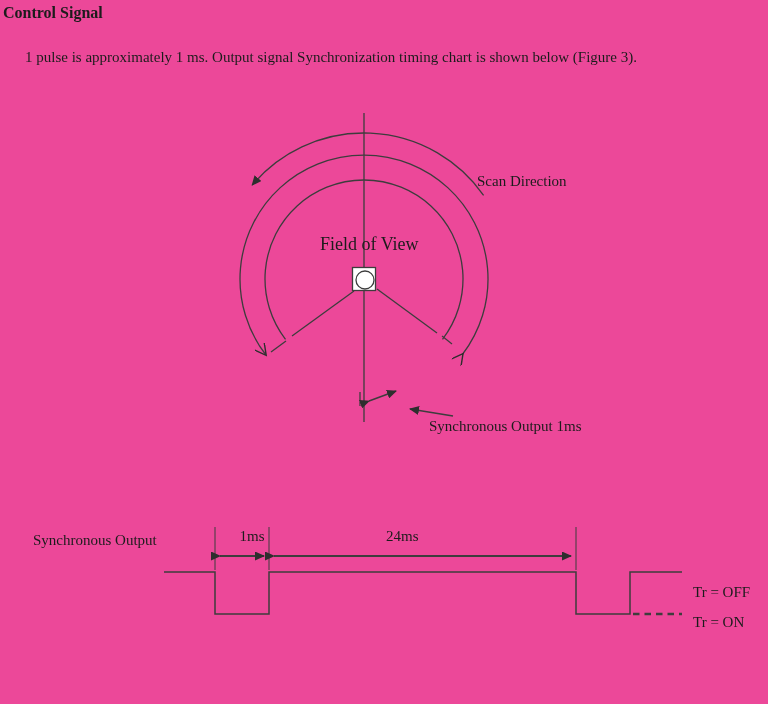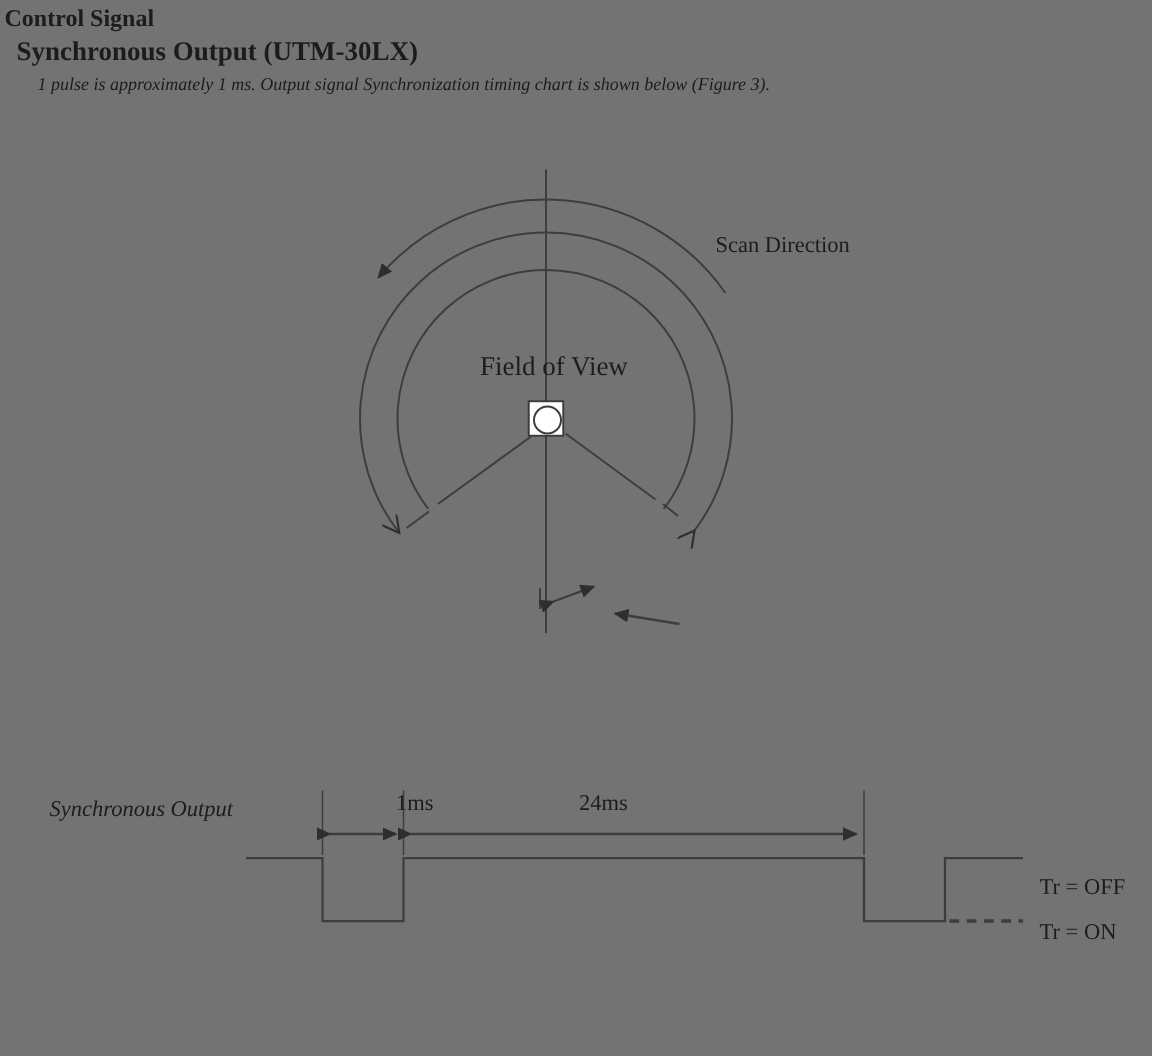--- a/index.html
+++ b/index.html
@@ -1,33 +1,32 @@
 <!DOCTYPE html>
 <html><head>
 <meta charset="utf-8">
 <style>
   html,body{margin:0;padding:0;background:#fff;}
   #page{
-    position:relative;width:768px;height:704px;background:#737373;
+    position:relative;width:768px;height:704px;background:#ec4899;
     font-family:"Liberation Serif", serif;color:#1c1c1c;overflow:hidden;
   }
   .abs{position:absolute;white-space:nowrap;}
   .t-title{font-weight:bold;font-size:16px;}
   .t-subtitle{font-weight:bold;font-size:18px;}
-  .t-body{font-size:12px;font-style:italic;}
+  .t-body{font-size:15px;}
   .t-label{font-size:15px;}
   #diagram-svg{position:absolute;left:0;top:0;pointer-events:none;}
 </style>
 </head>
 <body>
 
 <div id="page">
 
   <div class="abs t-title" style="left:3px;top:4px;">Control Signal</div>
-  <div class="abs t-subtitle" style="left:11px;top:24px;">Synchronous Output (UTM-30LX)</div>
   <div class="abs t-body" style="left:25px;top:49px;">1 pulse is approximately 1 ms. Output signal Synchronization timing chart is shown below (Figure 3).</div>
 
   <svg id="diagram-svg" width="768" height="704" viewBox="0 0 768 704">
     <defs>
       <marker id="arrSolid" markerWidth="11" markerHeight="9" refX="9" refY="4.5" orient="auto" markerUnits="userSpaceOnUse">
         <path d="M0,0 L10,4.5 L0,9 z" fill="#2e2e2e"></path>
       </marker>
       <marker id="arrBarb" markerWidth="14" markerHeight="12" refX="11" refY="6" orient="auto" markerUnits="userSpaceOnUse">
         <path d="M1,0 L12,6 L1,12" fill="none" stroke="#2e2e2e" stroke-width="1.4"></path>
       </marker>
@@ -64,21 +63,22 @@
 
       <line x1="215" y1="527" x2="215" y2="570" stroke-width="1"></line>
       <line x1="269" y1="527" x2="269" y2="570" stroke-width="1"></line>
       <line x1="576" y1="527" x2="576" y2="570" stroke-width="1"></line>
 
       <line x1="220" y1="556" x2="264" y2="556" stroke-width="1.8" marker-start="url(#arrSolid)" marker-end="url(#arrSolid)"></line>
       <line x1="274" y1="556" x2="571" y2="556" stroke-width="1.8" marker-start="url(#arrSolid)" marker-end="url(#arrSolid)"></line>
     </g>
   </svg>
 
-  <div class="abs t-label" style="left:477px;top:156px;">Scan Direction</div>
+  <div class="abs t-label" style="left:477px;top:173px;">Scan Direction</div>
   <div class="abs t-label" style="left:320px;top:234px;font-size:18px;">Field of View</div>
+  <div class="abs t-label" style="left:429px;top:418px;">Synchronous Output 1ms</div>
 
-  <div class="abs t-label" style="left:33px;top:532px;font-style:italic;">Synchronous Output</div>
-  <div class="abs t-label" style="left:215px;top:528px;width:74px;text-align:right;">1ms</div>
+  <div class="abs t-label" style="left:33px;top:532px;">Synchronous Output</div>
+  <div class="abs t-label" style="left:215px;top:528px;width:74px;text-align:center;">1ms</div>
   <div class="abs t-label" style="left:386px;top:528px;">24ms</div>
   <div class="abs t-label" style="left:693px;top:584px;">Tr = OFF</div>
   <div class="abs t-label" style="left:693px;top:614px;">Tr = ON</div>
 </div>
 
 </body></html>

